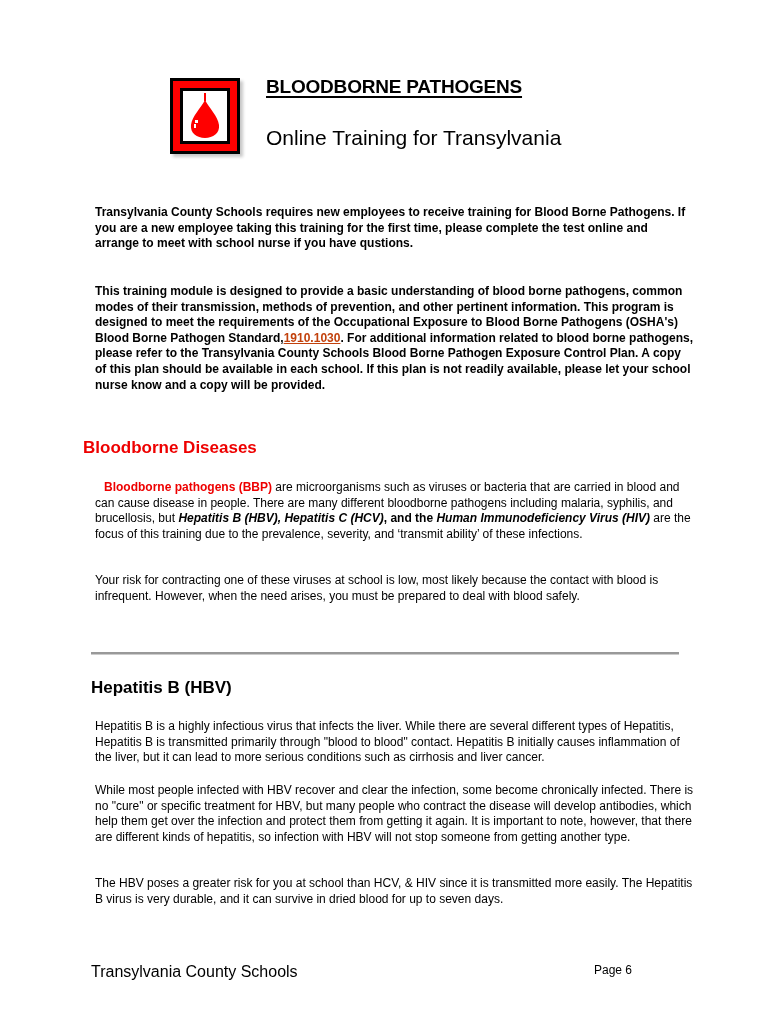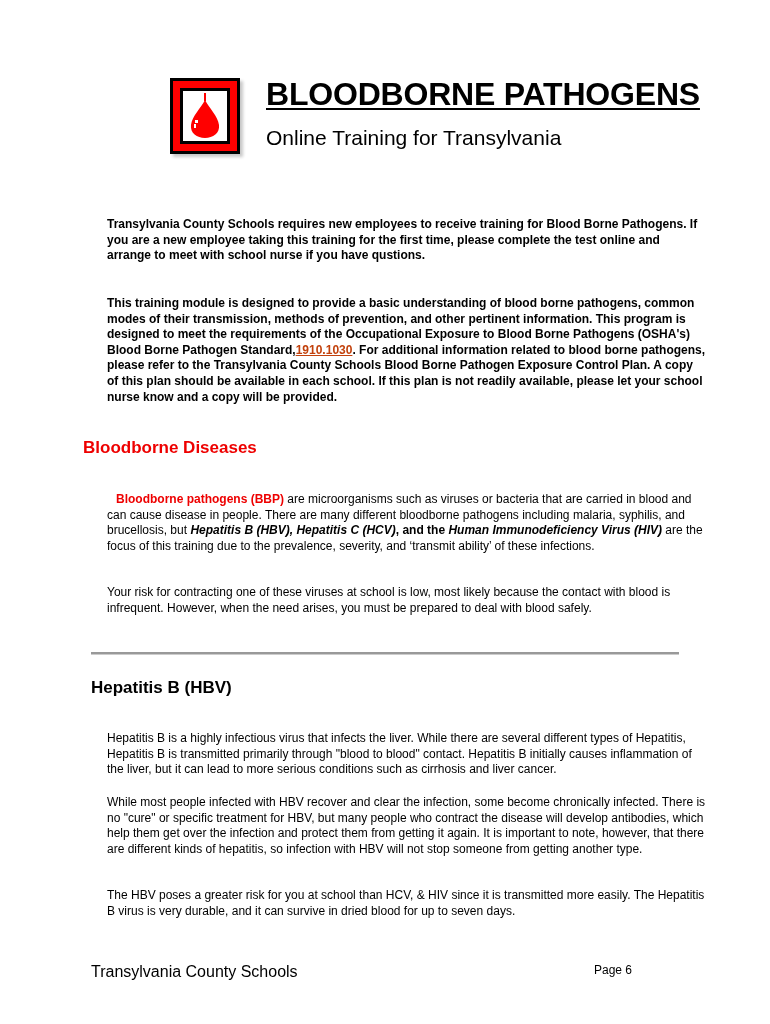--- a/index.html
+++ b/index.html
@@ -1,25 +1,25 @@
 <!DOCTYPE html>
 <html><head>
   <meta charset="utf-8">
   <style>
     html, body { margin: 0; padding: 0; background: #ffffff; }
     body { width: 770px; height: 1024px; position: relative; overflow: hidden;
            font-family: "Liberation Sans", sans-serif; color: #000; }
     .logo { position: absolute; left: 170px; top: 78px; width: 70px; height: 76px;
             box-shadow: 3px 3px 3px #c8c8c8; }
     .title { position: absolute; left: 266px; top: 76px; margin: 0;
-             font-size: 32px; font-weight: bold; text-decoration: underline;
+             font-size: 19px; font-weight: bold; text-decoration: underline;
              text-decoration-thickness: 2px; text-underline-offset: 3px; letter-spacing: -0.2px; }
     .subtitle { position: absolute; left: 266px; top: 125px; margin: 0;
                 font-size: 21px; font-weight: normal; line-height: 26px; width: 420px; }
-    .p { position: absolute; left: 91px; width: 600px; margin: 16px; font-size: 12px; line-height: 15.6px; }
+    .p { position: absolute; left: 91px; width: 600px; margin: 4px; font-size: 12px; line-height: 15.6px; }
     .bold { font-weight: bold; }
     .p1 { top: 201px; }
     .p2 { top: 280px; }
     .link { color: #c2410c; text-decoration: underline; }
     .h-red { position: absolute; left: 83px; top: 438px; margin: 0; font-size: 17px;
              font-weight: bold; color: #ee0000; }
     .p3 { top: 476px; }
     .red-bold { color: #ee0000; font-weight: bold; padding-left: 9px; }
     .bi { font-weight: bold; font-style: italic; }
     .p4 { top: 569px; }

